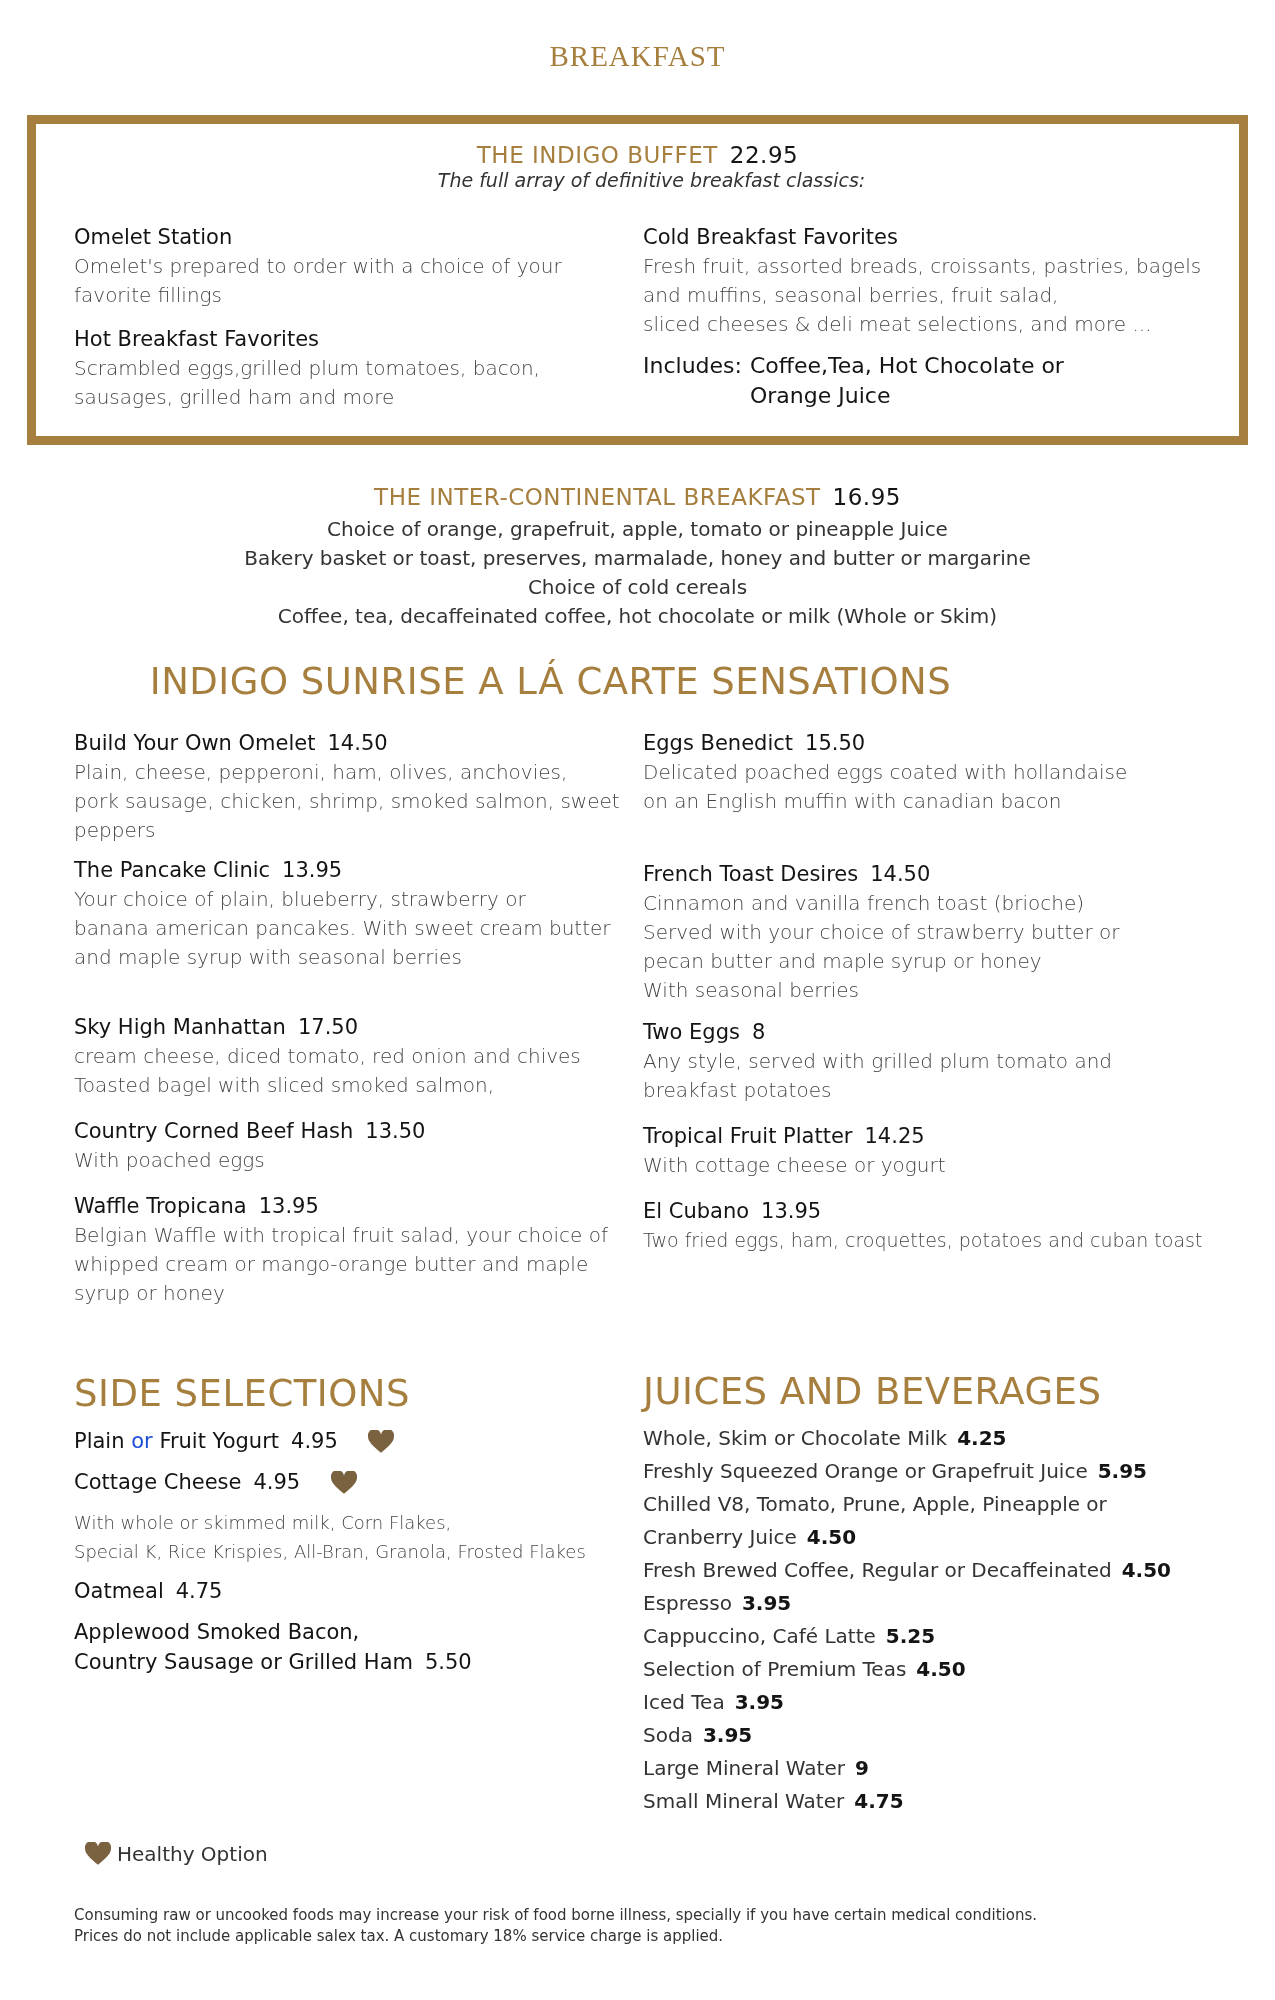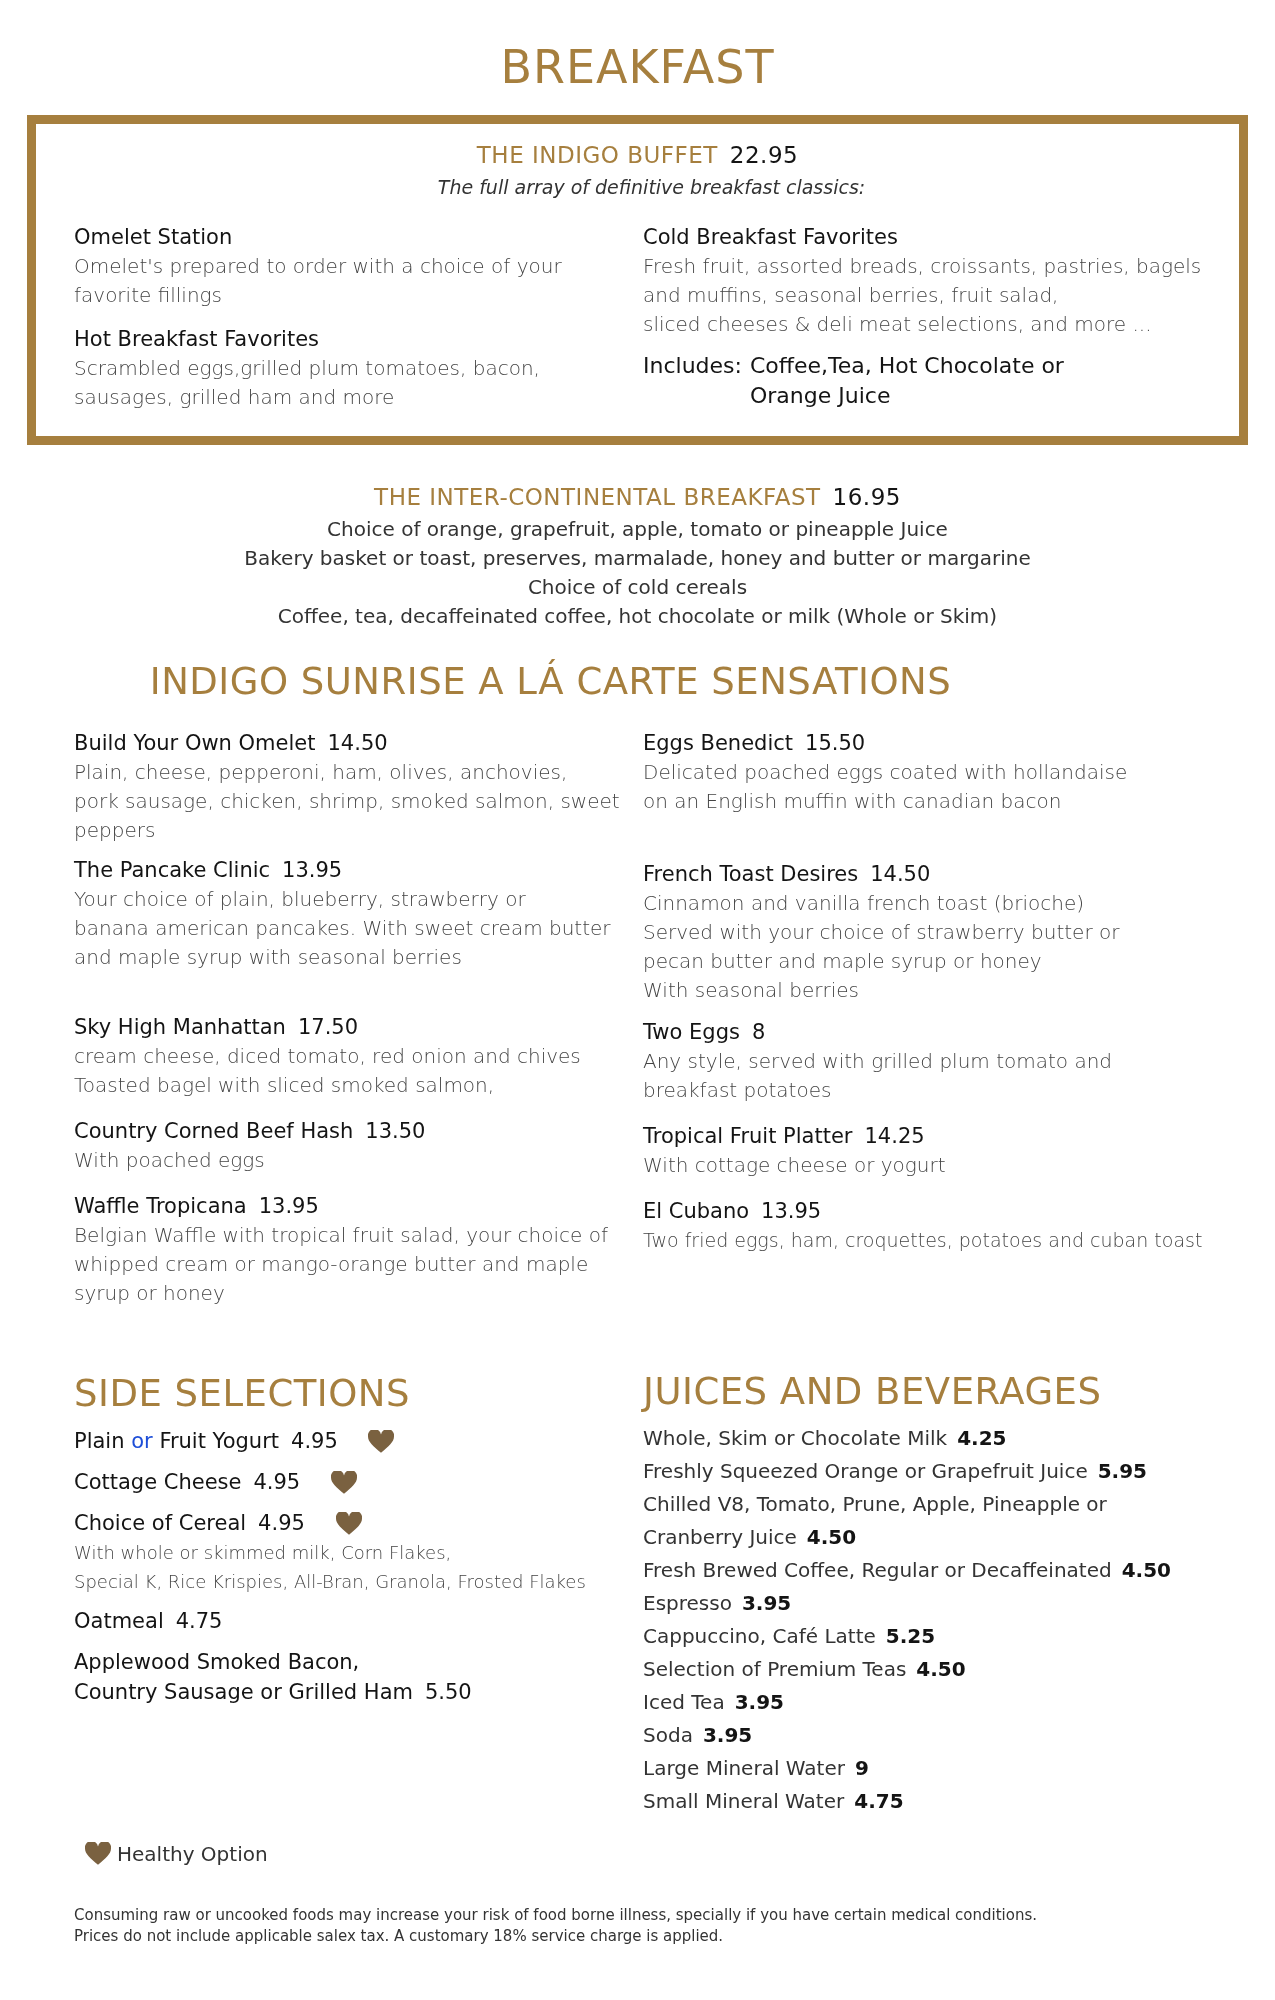--- a/index.html
+++ b/index.html
@@ -1,20 +1,20 @@
 <!DOCTYPE html>
 <html><head>
 <meta charset="utf-8">
 <style>
   html, body { margin:0; padding:0; background:#ffffff; }
   body { width:1275px; height:2000px; position:relative; overflow:hidden;
          font-family:"DejaVu Sans", sans-serif; color:#1e1e1e; }
   .abs { position:absolute; }
   .gold { color:#A67F3E; }
-  .title-main { left:0; width:1275px; top:40px; text-align:center; font-size:46px; letter-spacing:1px; font-weight:normal; }
+  .title-main { left:0; width:1275px; top:40px; text-align:center; font-size:29px; letter-spacing:1px; font-weight:normal;font-family:Liberation Serif, serif; }
   .box { left:27px; top:115px; width:1203px; height:312px; border:9px solid #A67F3E; }
   .center { text-align:center; }
   .sect-head { font-size:23px; letter-spacing:0.5px; }
   .price { color:#141414; margin-left:12px; }
   .italic { font-style:italic; font-size:19px; color:#333; }
   .item-name { font-size:21px; color:#141414; line-height:30px; }
   .item-desc { font-size:20px; color:#444; line-height:29px; font-weight:300; }
   .col { position:absolute; width:565px; }
   .item { margin-bottom:18px; }
   .continental-line { font-size:20px; color:#333; line-height:29px; }
@@ -27,21 +27,21 @@
   .or-thin { font-weight:normal; color:#1d4ed8; }
 </style>
 </head>
 <body>
 
 <h1 class="abs title-main gold" style="margin:0;">BREAKFAST</h1>
 
 <div class="abs box"></div>
 <div class="abs center" style="left:36px; width:1203px; top:142px;">
   <span class="sect-head gold">THE INDIGO BUFFET</span><span class="sect-head price">22.95</span>
-  <div class="italic" style="margin-top:8px;padding-left:28px;">The full array of definitive breakfast classics:</div>
+  <div class="italic" style="margin-top:1px;padding-left:28px;">The full array of definitive breakfast classics:</div>
 </div>
 <div class="col" style="left:74px; top:222px;">
   <div class="item" style="margin-bottom:14px;">
     <div class="item-name">Omelet Station</div>
     <div class="item-desc">Omelet's prepared to order with a choice of your</div>
     <div class="item-desc">favorite fillings</div>
   </div>
   <div class="item">
     <div class="item-name">Hot Breakfast Favorites</div>
     <div class="item-desc">Scrambled eggs,grilled plum tomatoes, bacon,</div>
@@ -143,26 +143,20 @@
     <svg class="heart" viewBox="0 0 24 22">
         <path d="M12 21 C5 15 0 11 0 6 A6 6 0 0 1 12 4 A6 6 0 0 1 24 6 C24 11 19 15 12 21 Z" fill="#7A6140"></path>
       </svg>
   </div>
   <div class="side-row">
     <span>Cottage Cheese</span><span class="price">4.95</span>
     <svg class="heart" viewBox="0 0 24 22">
         <path d="M12 21 C5 15 0 11 0 6 A6 6 0 0 1 12 4 A6 6 0 0 1 24 6 C24 11 19 15 12 21 Z" fill="#7A6140"></path>
       </svg>
   </div>
-  <div class="side-row" style="margin-bottom:0;">
-    <span>Choice of Cereal</span><span class="price">4.95</span>
-    <svg class="heart" viewBox="0 0 24 22">
-        <path d="M12 21 C5 15 0 11 0 6 A6 6 0 0 1 12 4 A6 6 0 0 1 24 6 C24 11 19 15 12 21 Z" fill="#7A6140"></path>
-      </svg>
-  </div>
   <div class="item-desc" style="font-size:18px;">With whole or skimmed milk, Corn Flakes,</div>
   <div class="item-desc" style="font-size:18px; margin-bottom:10px;">Special K, Rice Krispies, All-Bran, Granola, Frosted Flakes</div>
   <div class="side-row">
     <span>Oatmeal</span><span class="price">4.75</span>
   </div>
   <div class="side-row">
     <div>Applewood Smoked Bacon,</div>
     <span>Country Sausage or Grilled Ham</span><span class="price">5.50</span>
   </div>
 </div>

